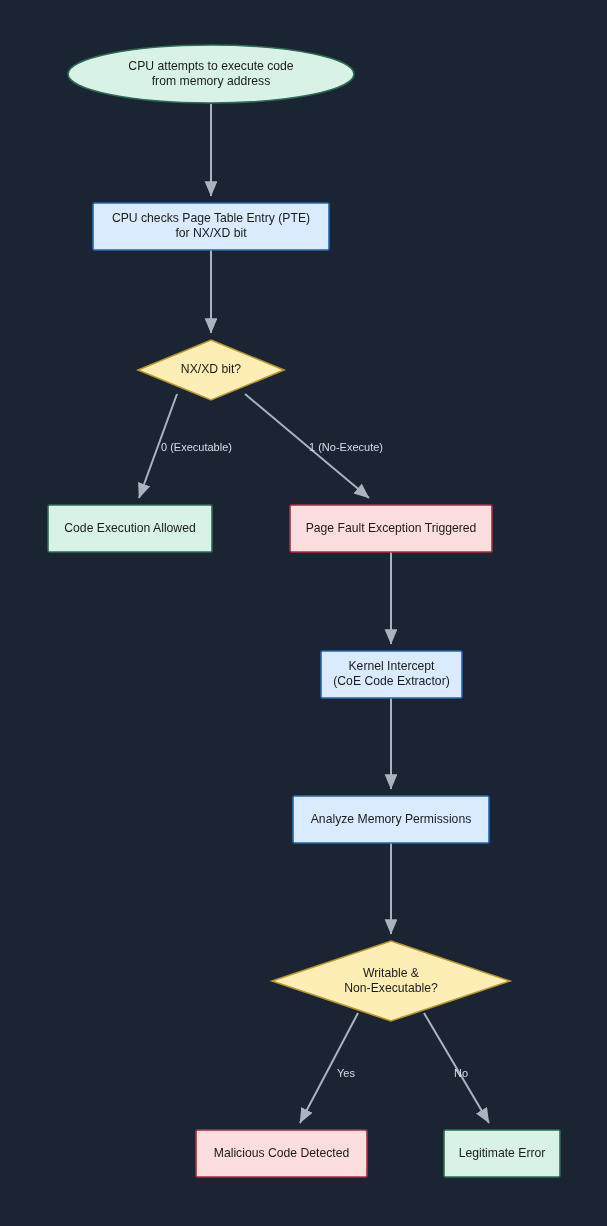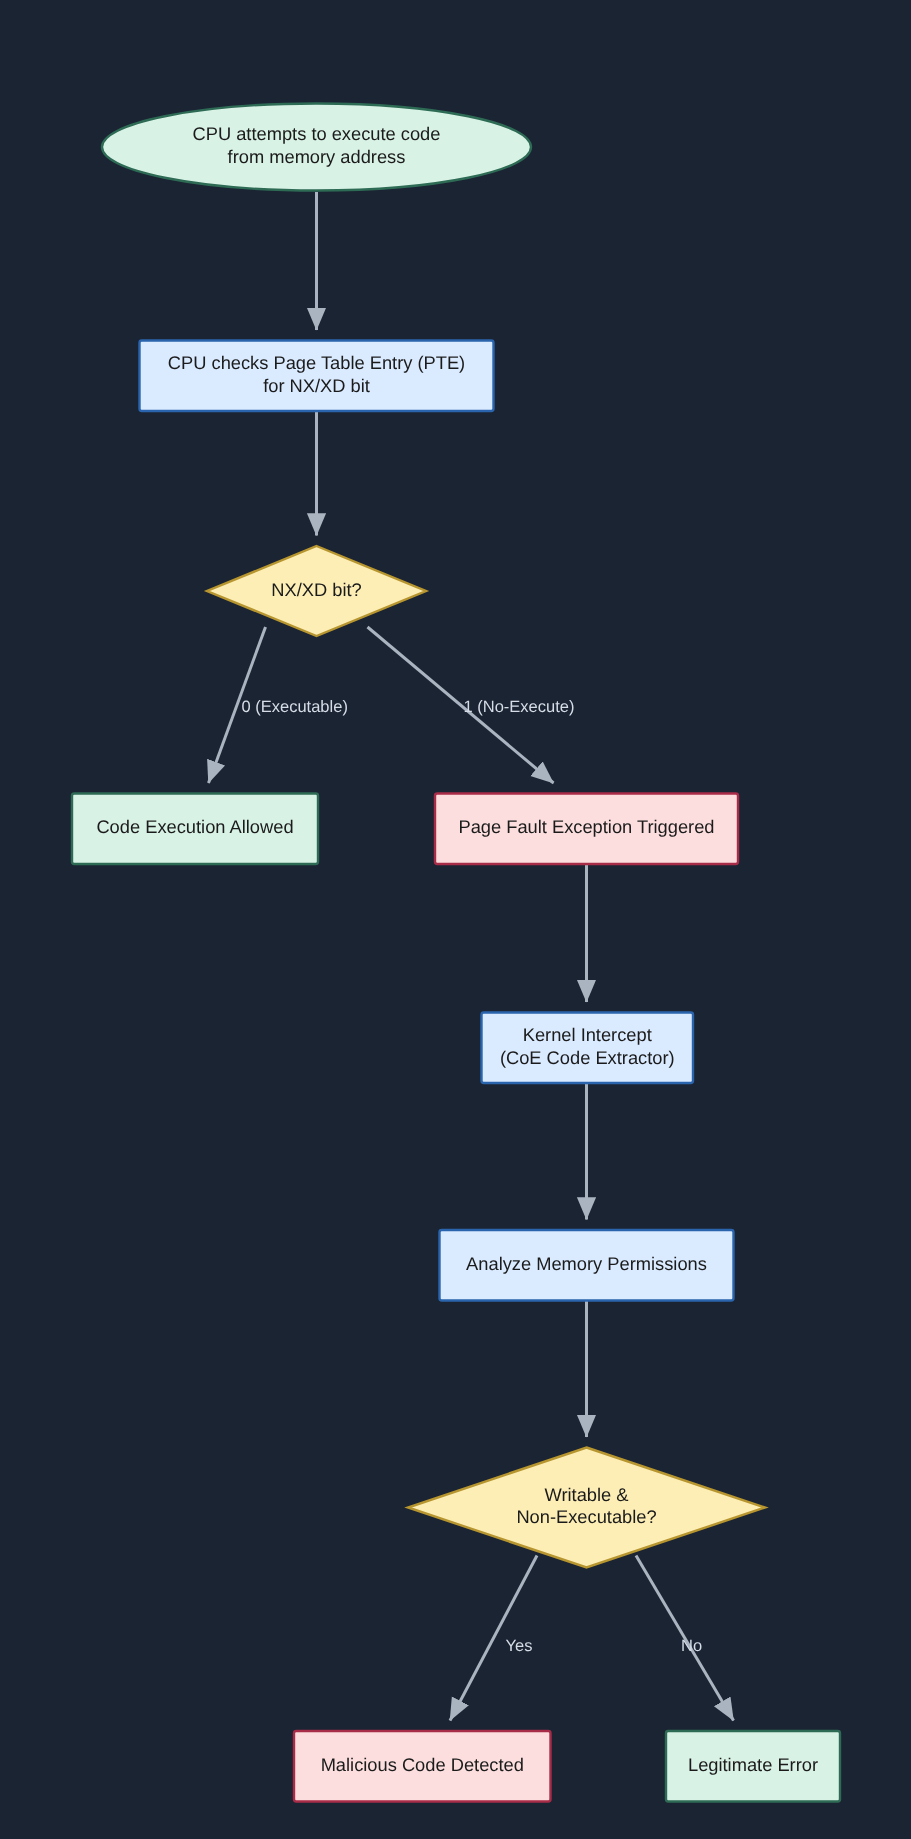--- a/index.html
+++ b/index.html
@@ -12,21 +12,20 @@
     height: 1226px;
     position: relative;
     overflow: hidden;
     font-family: "Liberation Sans", sans-serif;
   }
   #flow-root {
     position: absolute;
     inset: 0;
     width: 607px;
     height: 1078px;
-    margin-top: 24px;
   }
   svg.flow-canvas {
     position: absolute;
     top: 0;
     left: 0;
     width: 607px;
     height: 1226px;
   }
   .node-label {
     font-family: "Liberation Sans", sans-serif;

